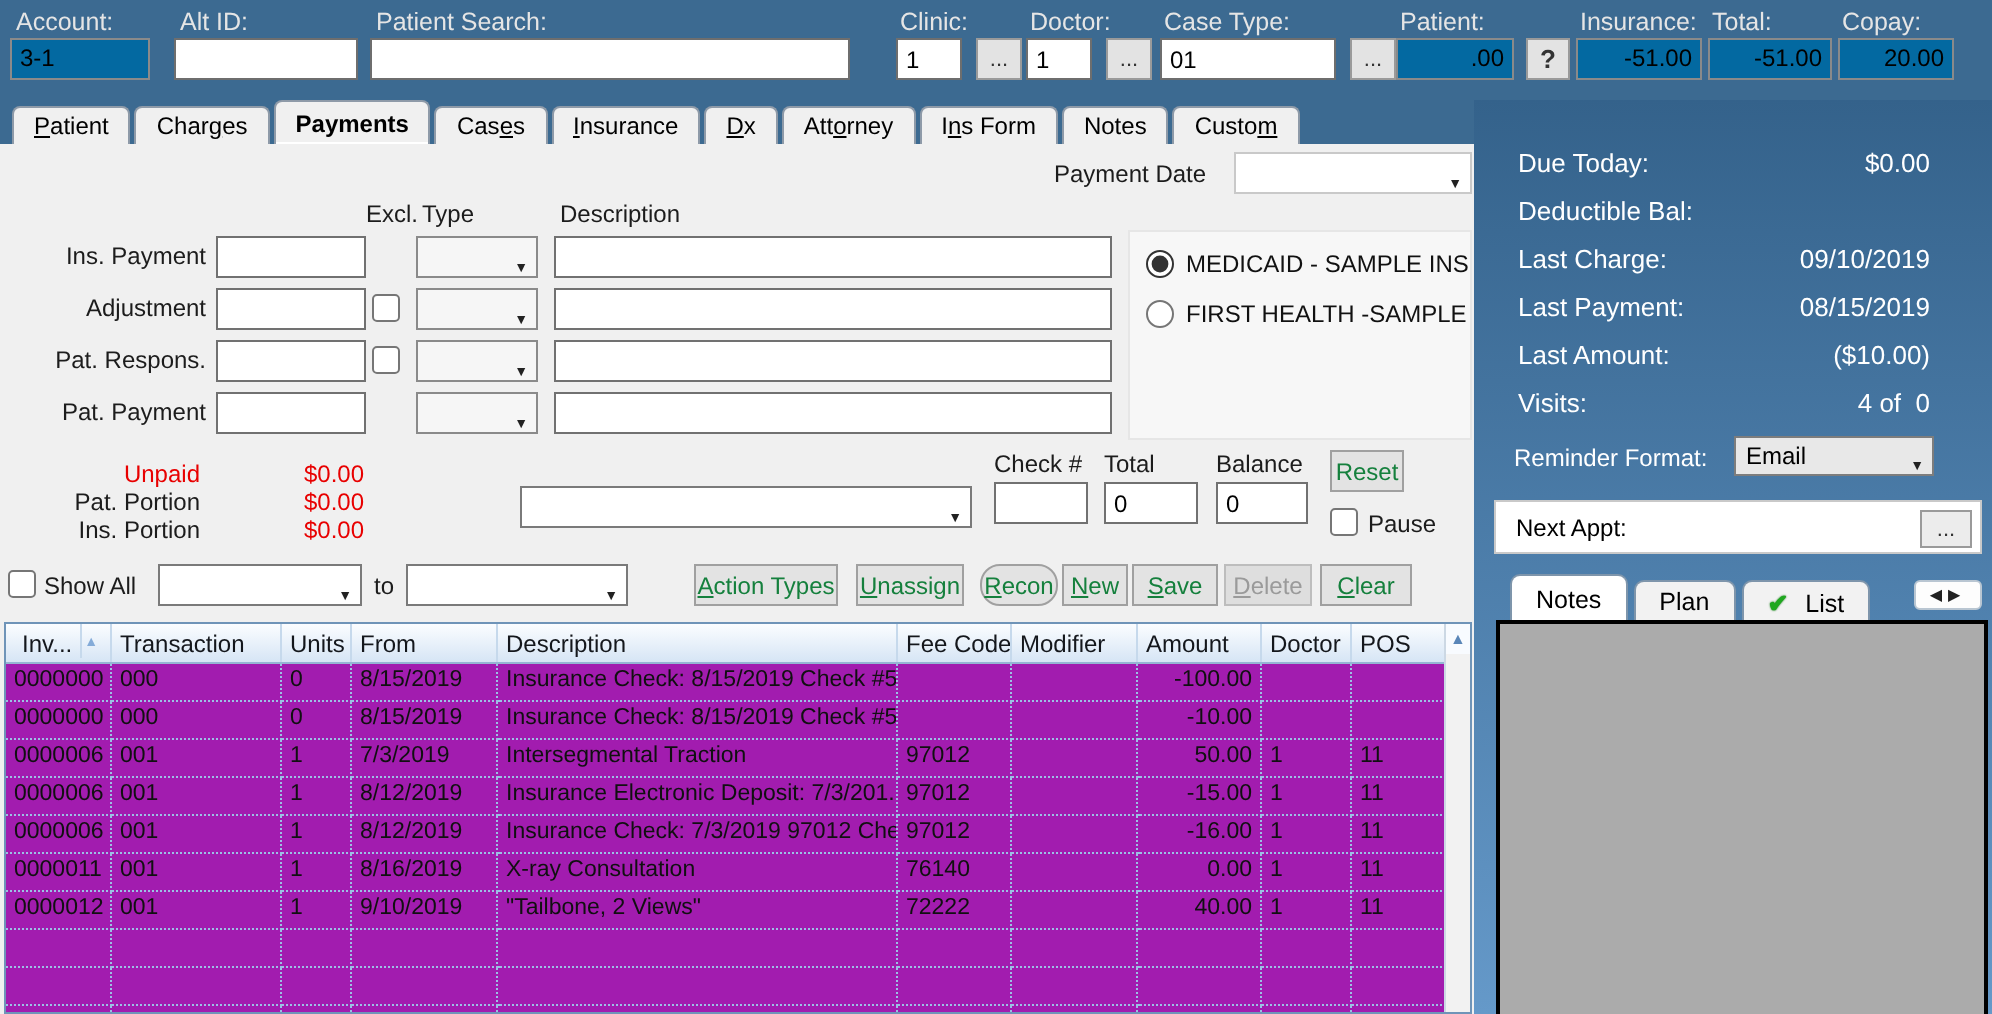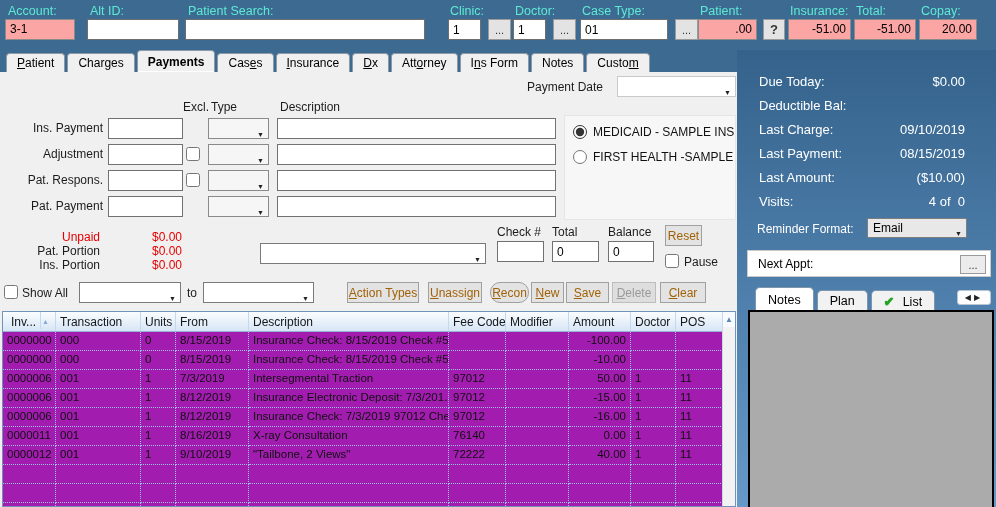--- a/index.html
+++ b/index.html
@@ -1,39 +1,39 @@
 <!DOCTYPE html>
 <html><head>
 <meta charset="utf-8">
 <style>
   * { margin:0; padding:0; box-sizing:border-box; }
   body { width:996px; height:507px; font-family:"Liberation Sans", sans-serif; font-size:12px; overflow:hidden; }
   .app { position:relative; width:996px; height:507px; background:#3c6a91; overflow:hidden; }
 
   
   .topbar { position:absolute; left:0; top:0; width:996px; height:50px; }
-  .tb-label { position:absolute; top:4px; color:#5eead4; font-size:12.5px; white-space:nowrap; }
+  .tb-label { position:absolute; top:4px; color:#e5e5e5; font-size:12.5px; white-space:nowrap; }
   .tb-input { position:absolute; top:19px; height:21px; background:#fff; border:1px solid #6e6e6e; font-size:12px; padding:0 4px; color:#000; }
-  .tb-ro { background:#fca5a5; border:1px solid #8a8a8a; text-align:right; line-height:19px; }
+  .tb-ro { background:#0369a1; border:1px solid #8a8a8a; text-align:right; line-height:19px; }
   .tb-btn { position:absolute; top:19px; height:21px; background:#e3e3e3; border:1px solid #9a9a9a; font-size:11px; text-align:center; line-height:18px; color:#333; cursor:default; }
 
   
   .tabstrip { position:absolute; left:6px; top:53px; height:19px; display:flex; align-items:flex-end; }
   .tab { height:19px; padding:2px 10px 0 10px; background:#f0f0f0; border:1px solid #8e9aa8; border-bottom:none; border-radius:4px 4px 0 0; margin-right:2px; font-size:12px; white-space:nowrap; color:#000; }
   .tab.active { height:22px; padding-top:4px; font-weight:600; background:#f0f0f0; position:relative; z-index:3; box-shadow:0 -1px 0 #fff inset; }
 
   
   .panel { position:absolute; left:0; top:72px; width:737px; height:435px; background:#f0f0f0; }
   .lbl { position:absolute; color:#1c1c1c; font-size:12px; white-space:nowrap; }
   .inp { position:absolute; height:21px; background:#fff; border:1px solid #717171; font-size:12px; padding:0 4px; }
   .combo { position:absolute; height:21px; background:#fff; border:1px solid #9b9b9b; font-size:12px; padding:0 16px 0 6px; line-height:19px; white-space:pre; overflow:hidden; }
   .combo .arr { position:absolute; right:4px; top:6px; font-size:7px; color:#222; }
   .combo.gray { background:#f6f6f6; border:1px solid #8a8a8a; }
   .cb { position:absolute; width:14px; height:14px; accent-color:#444; }
-  .btn { position:absolute; height:21px; background:#e3e3e3; border:1px solid #a0a0a0; font-size:12px; text-align:center; line-height:18px; color:#a16207; white-space:nowrap; }
+  .btn { position:absolute; height:21px; background:#e3e3e3; border:1px solid #a0a0a0; font-size:12px; text-align:center; line-height:18px; color:#15803d; white-space:nowrap; }
   .btn.disabled { background:#dedede; border-color:#bdbdbd; color:#9a9a9a; }
   .red { color:#e80000; }
   .groupbox { position:absolute; left:564px; top:43px; width:172px; height:105px; background:#f7f7f7; border:1px solid #e6e6e6; }
   .radio-row { position:absolute; left:8px; display:flex; align-items:center; gap:6px; white-space:nowrap; font-size:12px; color:#111; }
   .radio-row input { width:14px; height:14px; accent-color:#333; }
 
   
   .tbl { position:absolute; left:2px; top:239px; width:734px; height:196px; background:#a21caf; border:1px solid #6f94b8; overflow:hidden; }
   .gridrow { display:grid; grid-template-columns:53px 85px 35px 73px 200px 57px 63px 62px 45px minmax(0,1fr); }
   .thead { height:20px; background:linear-gradient(#fbfdff,#d6e5f5); border-bottom:1px solid #96b4d4; }

